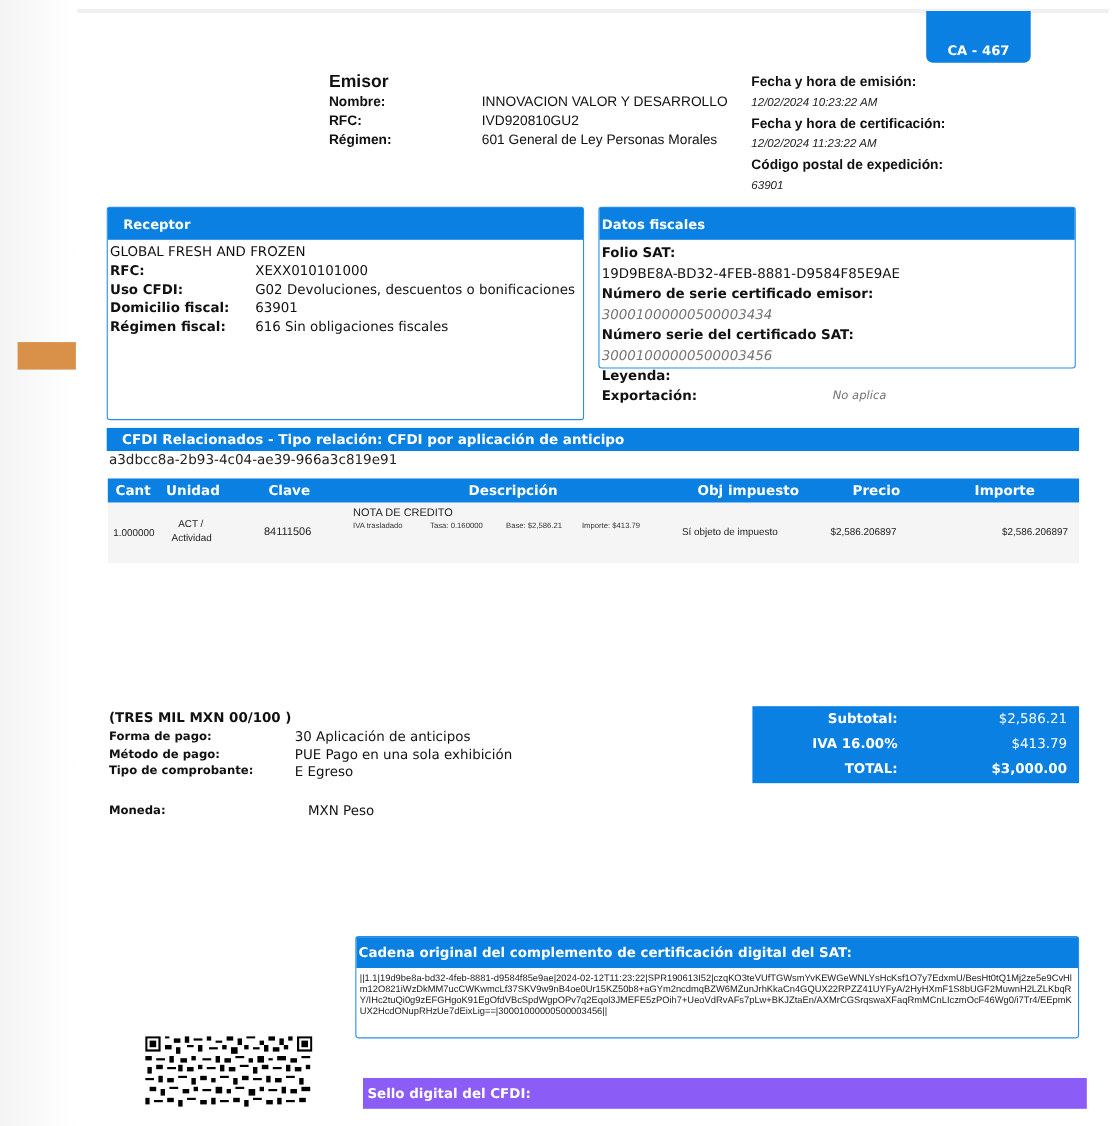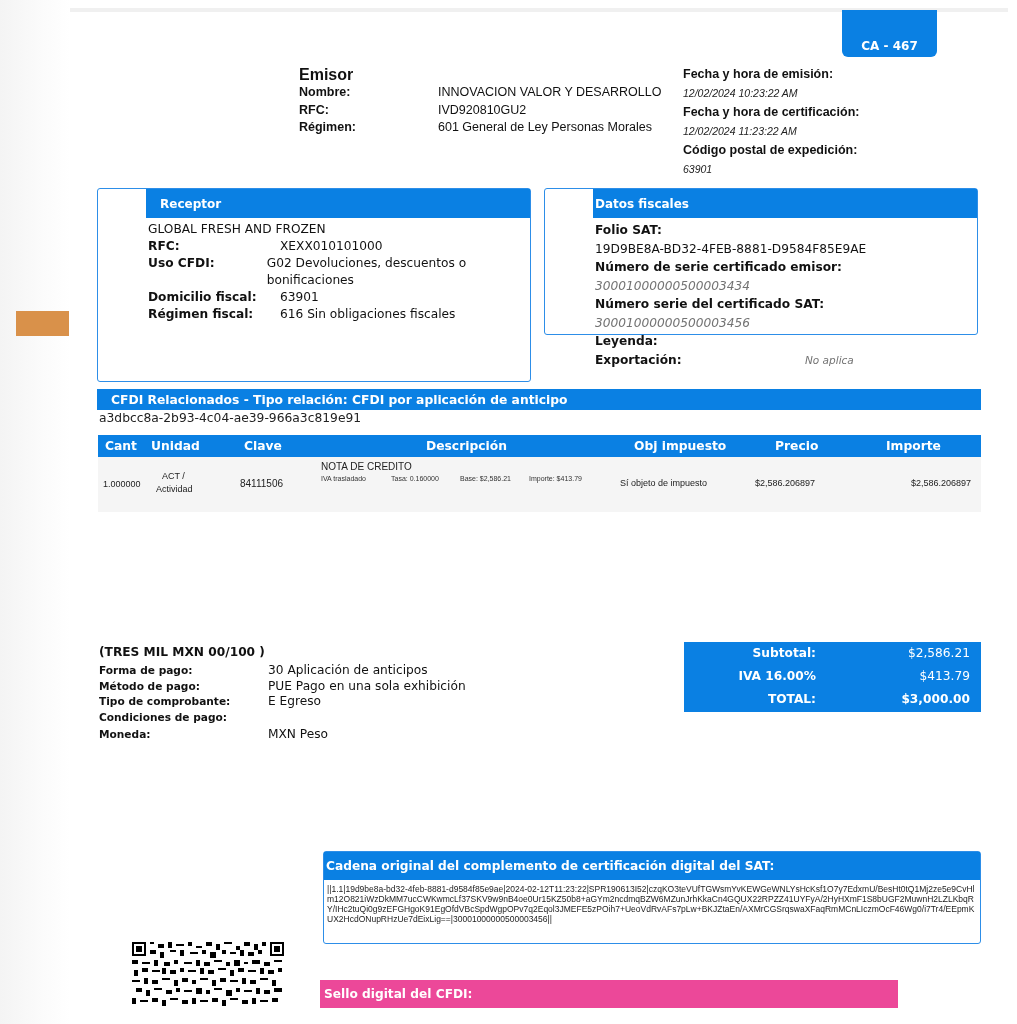--- a/index.html
+++ b/index.html
@@ -17,21 +17,21 @@
 
     .emisor { position: absolute; left: 299px; top: 66px; }
     .emisor .title { font-family: "Liberation Sans", sans-serif; font-weight: bold; font-size: 16px; }
     .emisor .row { display: flex; font-family: "Liberation Sans", sans-serif; font-size: 12.5px; line-height: 17.5px; }
     .emisor .row .k { width: 139px; font-weight: bold; }
 
     .fechas { position: absolute; left: 683px; top: 66px; font-family: "Liberation Sans", sans-serif; }
     .fechas .k { font-weight: bold; font-size: 12.5px; line-height: 17px; }
     .fechas .v { font-style: italic; font-size: 10.5px; line-height: 20px; color: #222; margin-bottom: 1px; }
 
-    .box { position: absolute; border: 1.5px solid #2d8ee8; border-radius: 3px; background: #fff; padding-left: 48px; }
+    .box { position: absolute; border: 1.5px solid #2d8ee8; border-radius: 3px; background: #fff; }
     .box .hdr { background: #0a80e3; color: #fff; font-weight: bold; font-size: 12px; height: 29px;
       display: flex; align-items: center; }
     .receptor { left: 97px; top: 188px; width: 434px; height: 194px; }
     .receptor .hdr { padding-left: 14px; }
     .receptor .body { padding: 3px 2px; font-size: 12.2px; line-height: 17px; }
     .receptor .row { display: flex; }
     .receptor .row .k { width: 132px; font-weight: bold; }
 
     .fiscales { left: 544px; top: 188px; width: 434px; height: 147px; }
     .fiscales .hdr { padding-left: 2px; }
@@ -67,21 +67,21 @@
     .totales .v { position: absolute; right: 11px; top: 4px; }
     .totales .v.b { font-weight: bold; }
 
     .cadena { position: absolute; left: 323px; top: 851px; width: 658px; height: 93px;
       border: 1.5px solid #2d8ee8; border-radius: 3px; }
     .cadena .hdr { background: #0a80e3; color: #fff; font-weight: bold; font-size: 12.2px; height: 28px;
       padding-left: 2px; display: flex; align-items: center; }
     .cadena .txt { font-family: "Liberation Sans", sans-serif; font-size: 8.5px; line-height: 10px; padding: 4px 3px;
       color: #222; word-break: break-all; }
 
-    .sello { position: absolute; left: 320px; top: 980px; width: 578px; height: 28px; background: #ec4899;
+    .sello { position: absolute; left: 330px; top: 980px; width: 658px; height: 28px; background: #8b5cf6;
       color: #fff; font-weight: bold; font-size: 12.2px; padding-left: 4px; display: flex; align-items: center; }
 
     .qr { position: absolute; left: 132px; top: 942px; width: 152px; height: 66px; }
   </style>
 </head>
 <body>
 
 <div class="left-shade"></div>
 <div class="top-bar"></div>
 <div class="orange-marker"></div>
@@ -191,25 +191,21 @@
     <span class="v">30 Aplicación de anticipos</span>
   </div>
   <div class="row">
     <span class="k">Método de pago:</span>
     <span class="v">PUE Pago en una sola exhibición</span>
   </div>
   <div class="row">
     <span class="k">Tipo de comprobante:</span>
     <span class="v">E Egreso</span>
   </div>
-  <div class="row">
-    <span class="k">Condiciones de pago:</span>
-    <span class="v"></span>
-  </div>
-  <div class="row" style="margin-top:2px;">
+  <div class="row" style="margin-top:20px;gap:12px;">
     <span class="k">Moneda:</span>
     <span class="v">MXN Peso</span>
   </div>
 </div>
 
 <div class="totales">
   <div class="row">
     <span class="k">Subtotal:</span>
     <span class="v">$2,586.21</span>
   </div>

